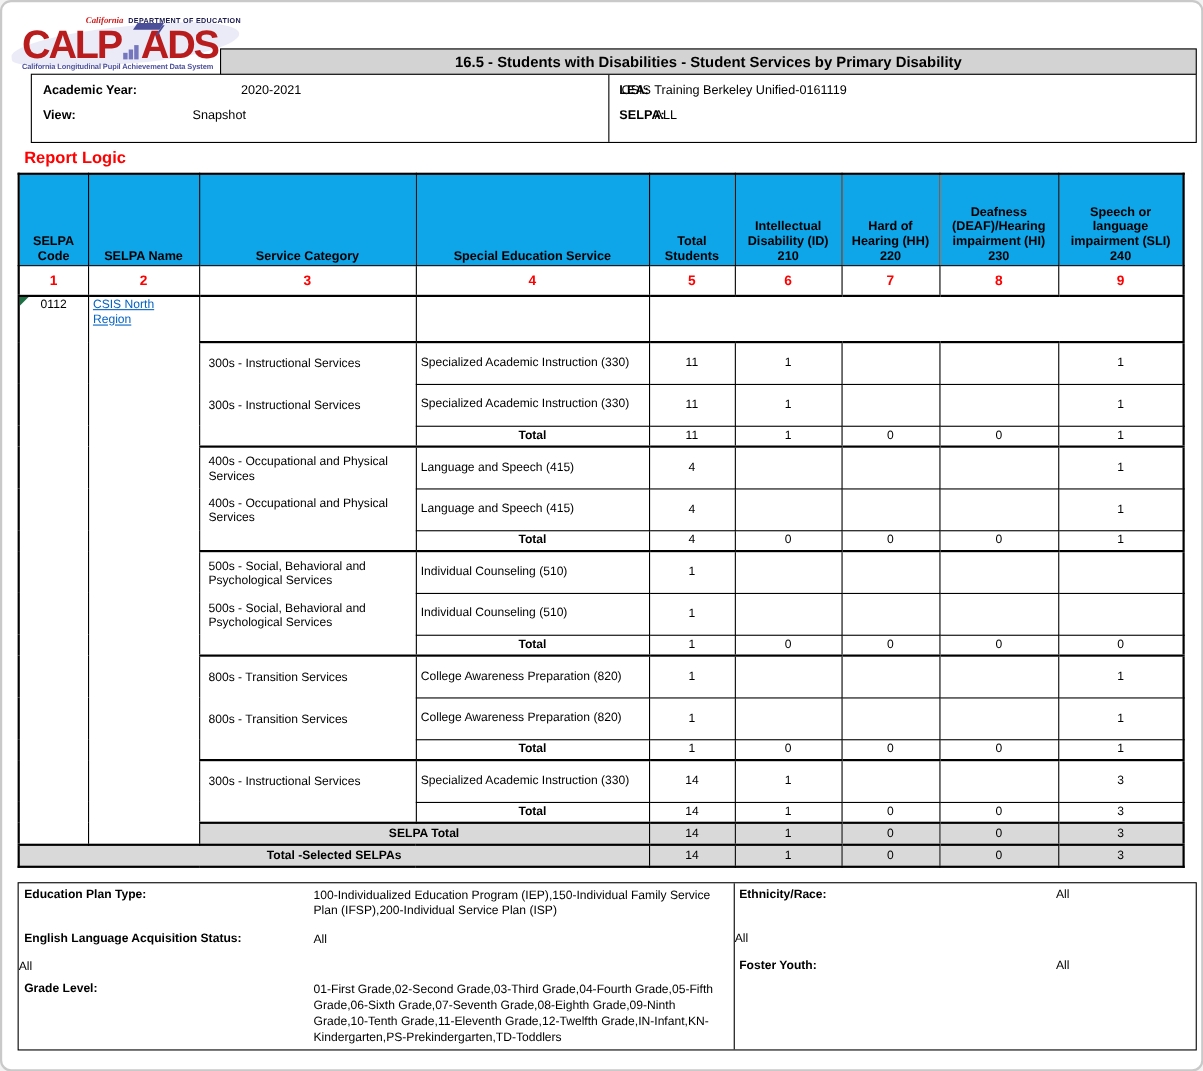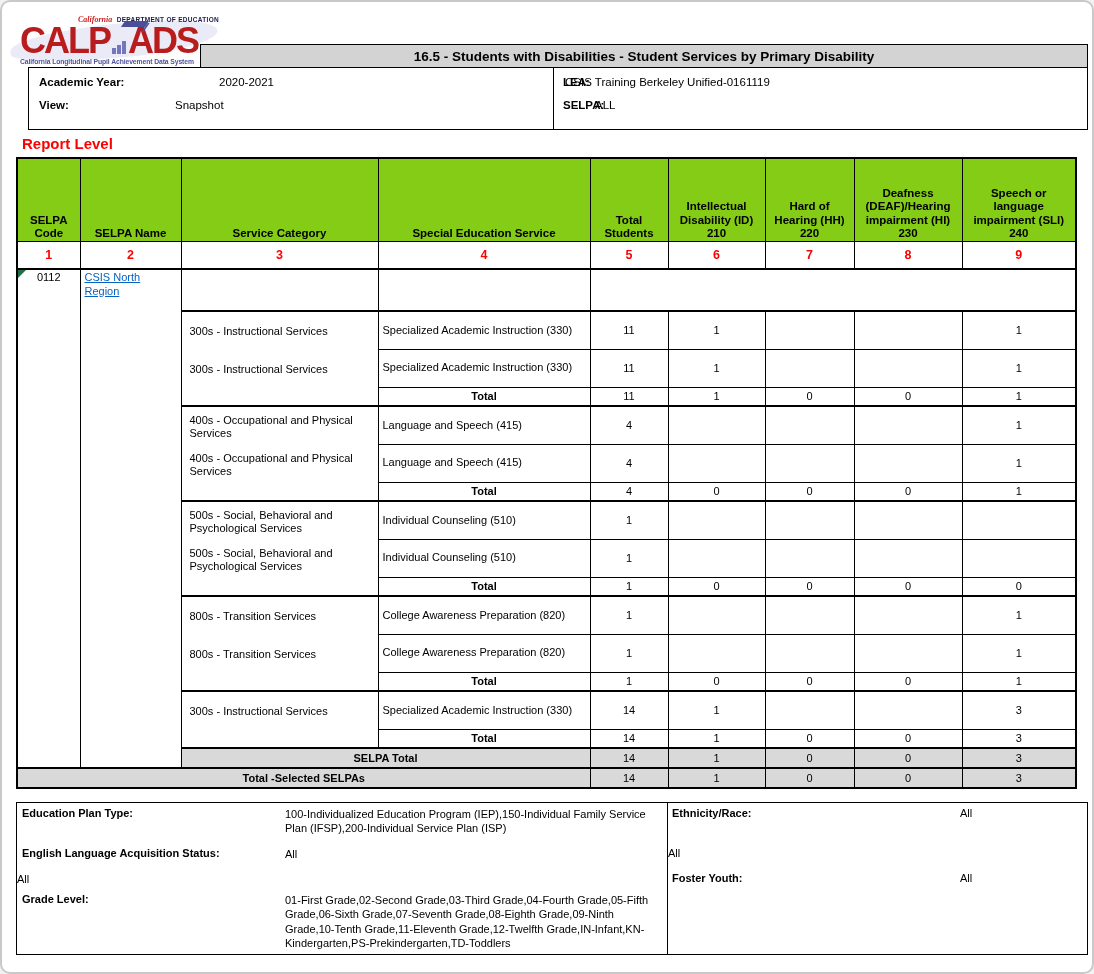--- a/index.html
+++ b/index.html
@@ -41,21 +41,21 @@
   .info-item .lbl { font-weight:bold; }
 
   .section-title { position:absolute; left:20px; top:133px; color:#f00;
                    font-weight:bold; font-size:15px; }
 
   
   table.report { position:absolute; left:14px; top:155px; width:1059px;
                  border-collapse:collapse; table-layout:fixed;
                  border:2px solid #000; font-size:11px; }
   table.report th, table.report td { border:1px solid #000; padding:1px 4px; overflow:hidden; }
-  th.green { background:#84cc16; height:80px; vertical-align:bottom; text-align:center;
+  th.green { background:#0ea5e9; height:80px; vertical-align:bottom; text-align:center;
              font-weight:bold; font-size:11.5px; line-height:1.15; padding-bottom:3px; }
   tr.numrow td { height:24px; color:#f00; font-weight:bold; font-size:12.5px;
                  text-align:center; vertical-align:middle; border-bottom:2px solid #000; }
   tr.empty-row { height:42px; }
   td.no-border { border-left:none; border-right:none; border-bottom:none; }
   tr.service-row { height:38px; }
   tr.total-row { height:19px; }
   tr.block-start td { border-top:2px solid #000; }
   td.cat-cell { vertical-align:top; padding:0; }
   .cat-text { height:38px; display:flex; align-items:center; padding:0 4px;
@@ -128,21 +128,21 @@
     <div class="info-item" style="left:534px; top:8px;">
       <span class="lbl">LEA:</span>
     </div>
     <div class="info-item" style="left:536px; top:8px;">CSIS Training Berkeley Unified-0161119</div>
     <div class="info-item" style="left:534px; top:31px;">
       <span class="lbl">SELPA:</span>
     </div>
     <div class="info-item" style="left:566px; top:31px;">ALL</div>
   </div>
 
-  <div class="section-title">Report Level</div>
+  <div class="section-title">Report Logic</div>
 
   <table class="report">
     <colgroup>
       <col style="width:63px">
         <col style="width:101px">
         <col style="width:197px">
       <col style="width:212px">
         <col style="width:78px">
         <col style="width:97px">
       <col style="width:89px">

